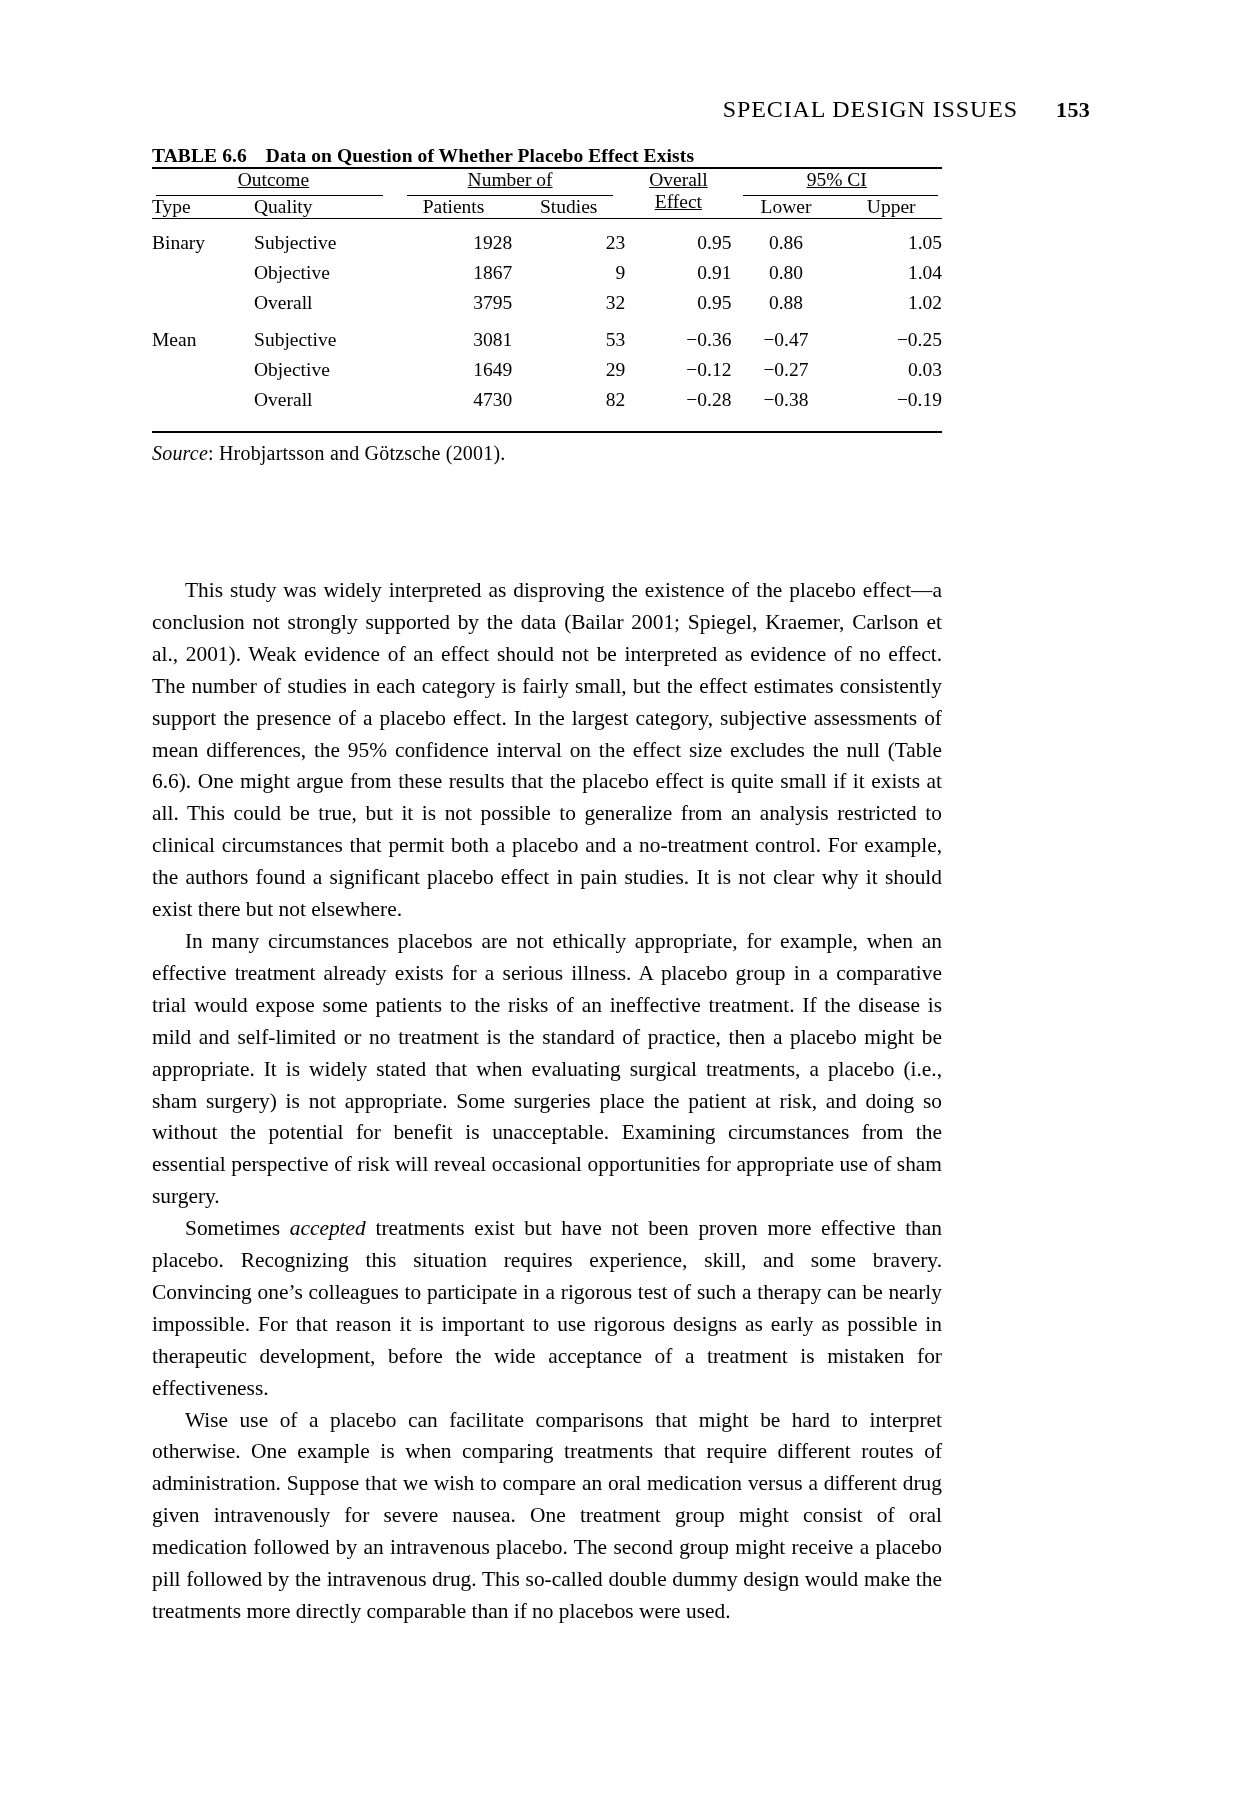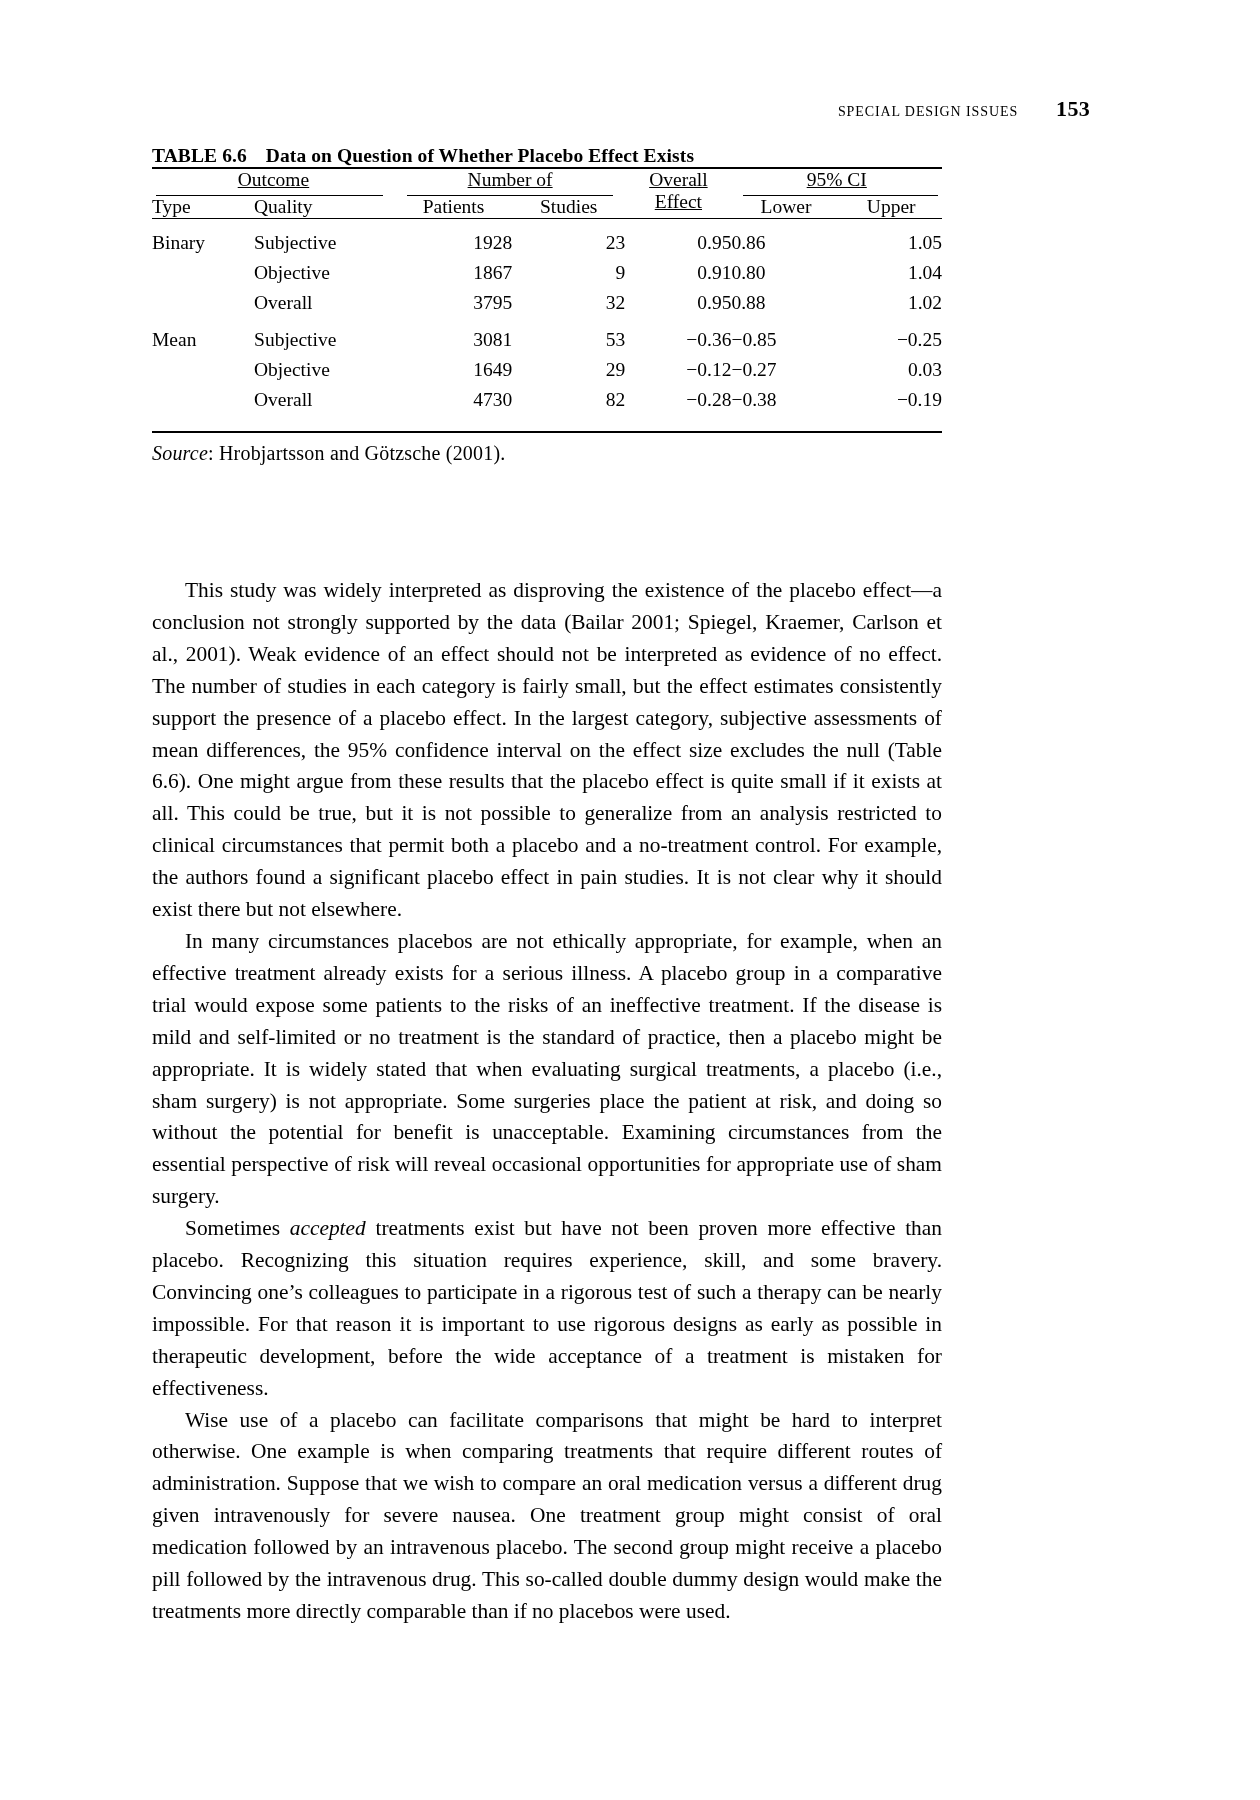--- a/index.html
+++ b/index.html
@@ -28,21 +28,21 @@
     position: absolute;
     left: 152px;
     top: 96px;
     width: 938px;
     display: flex;
     align-items: baseline;
     justify-content: flex-end;
     gap: 38px;
   }
   .running-head-title {
-    font-size: 14px;
+    font-size: 24px;
     letter-spacing: 0.9px;
     white-space: nowrap;
   }
   .running-head-folio {
     font-size: 22px;
     font-weight: bold;
     letter-spacing: 0.3px;
   }
 
   
@@ -126,21 +126,21 @@
   }
   tbody.body-rows tr.first-group-row td { padding-top: 13px; }
   tbody.body-rows tr.group-start td { padding-top: 15px; }
   tbody.body-rows tr:last-child td { padding-bottom: 12px; }
 
   td.c-type    { text-align: left;  width: 108px; }
   td.c-quality { text-align: left;  width: 148px; }
   td.c-patients{ text-align: right; width: 124px; padding-right: 26px; }
   td.c-studies { text-align: right; width: 120px; padding-right: 30px; }
   td.c-effect  { text-align: right; width: 112px; padding-right: 20px; }
-  td.c-lower   { text-align: left; width: 116px; padding-right: 24px; }
+  td.c-lower   { text-align: center; width: 116px; padding-right: 24px; }
   td.c-upper   { text-align: right; width: 108px; padding-right: 4px; }
 
   th.h-type    { width: 108px; }
   th.h-quality { width: 148px; }
   th.h-patients{ width: 124px; padding-right: 26px; }
   th.h-studies { width: 120px; padding-right: 30px; }
   th.h-lower   { width: 116px; padding-right: 24px; }
   th.h-upper   { width: 108px; padding-right: 4px; }
 
   .table-source {
@@ -263,21 +263,21 @@
           <td class="c-effect">0.95</td>
           <td class="c-lower">0.88</td>
           <td class="c-upper">1.02</td>
         </tr>
         <tr class="group-start">
           <td class="c-type">Mean</td>
           <td class="c-quality">Subjective</td>
           <td class="c-patients">3081</td>
           <td class="c-studies">53</td>
           <td class="c-effect">−0.36</td>
-          <td class="c-lower">−0.85</td>
+          <td class="c-lower">−0.47</td>
           <td class="c-upper">−0.25</td>
         </tr>
         <tr>
           <td class="c-type"></td>
           <td class="c-quality">Objective</td>
           <td class="c-patients">1649</td>
           <td class="c-studies">29</td>
           <td class="c-effect">−0.12</td>
           <td class="c-lower">−0.27</td>
           <td class="c-upper">0.03</td>

